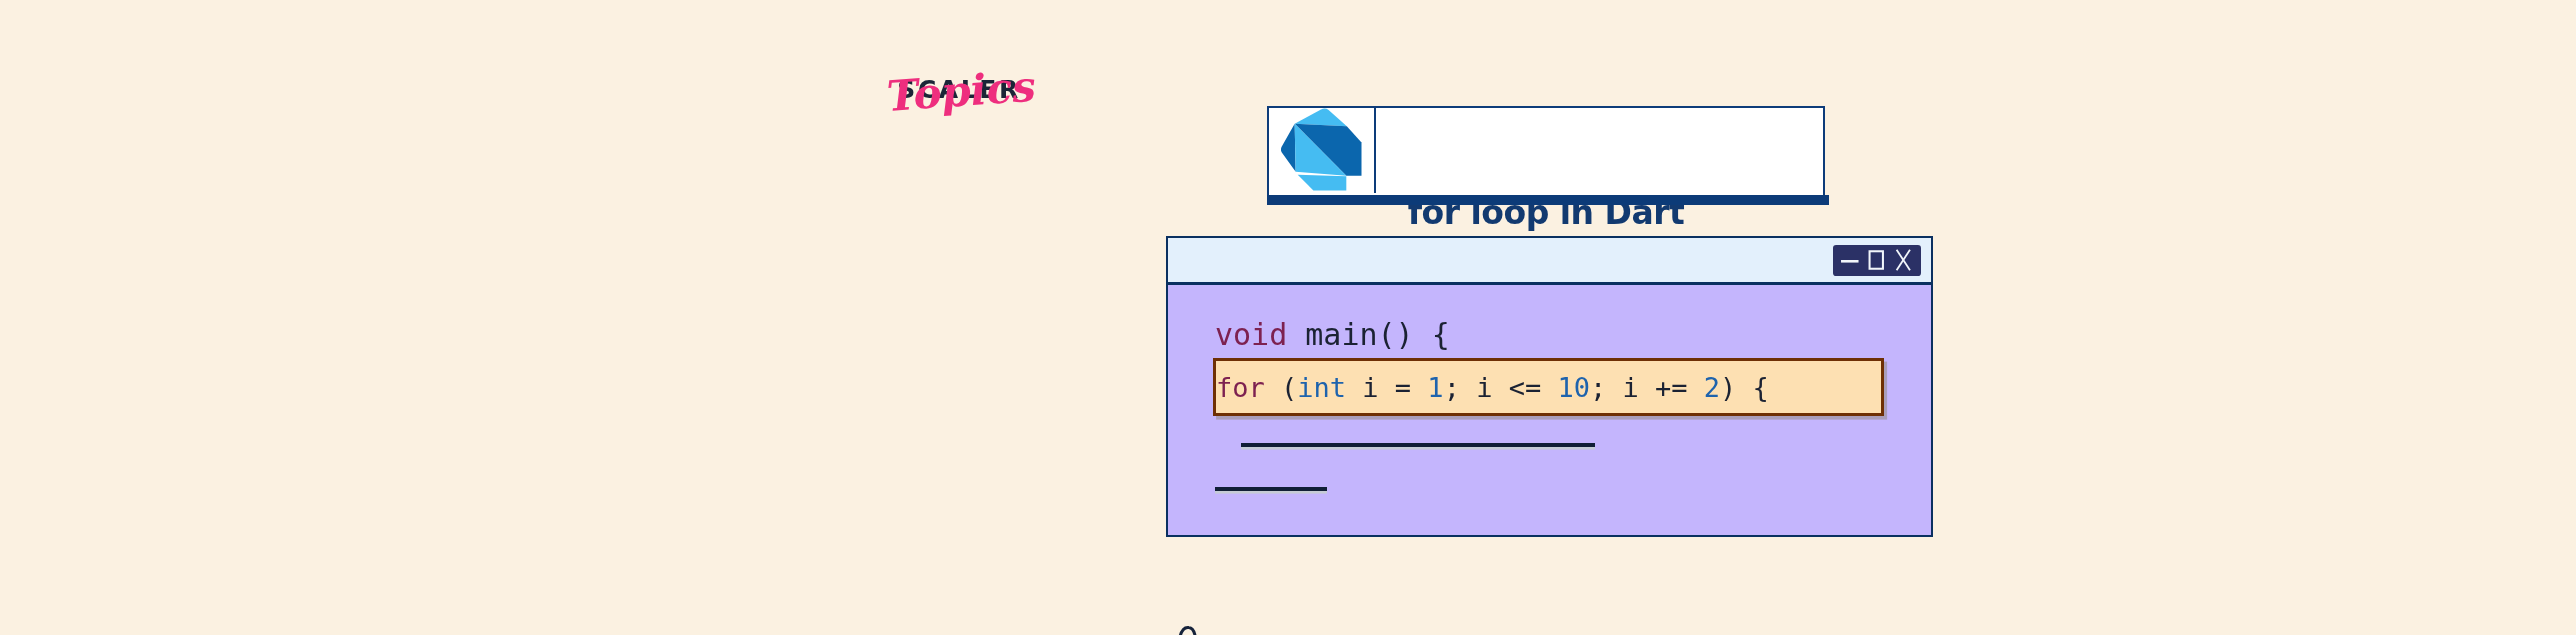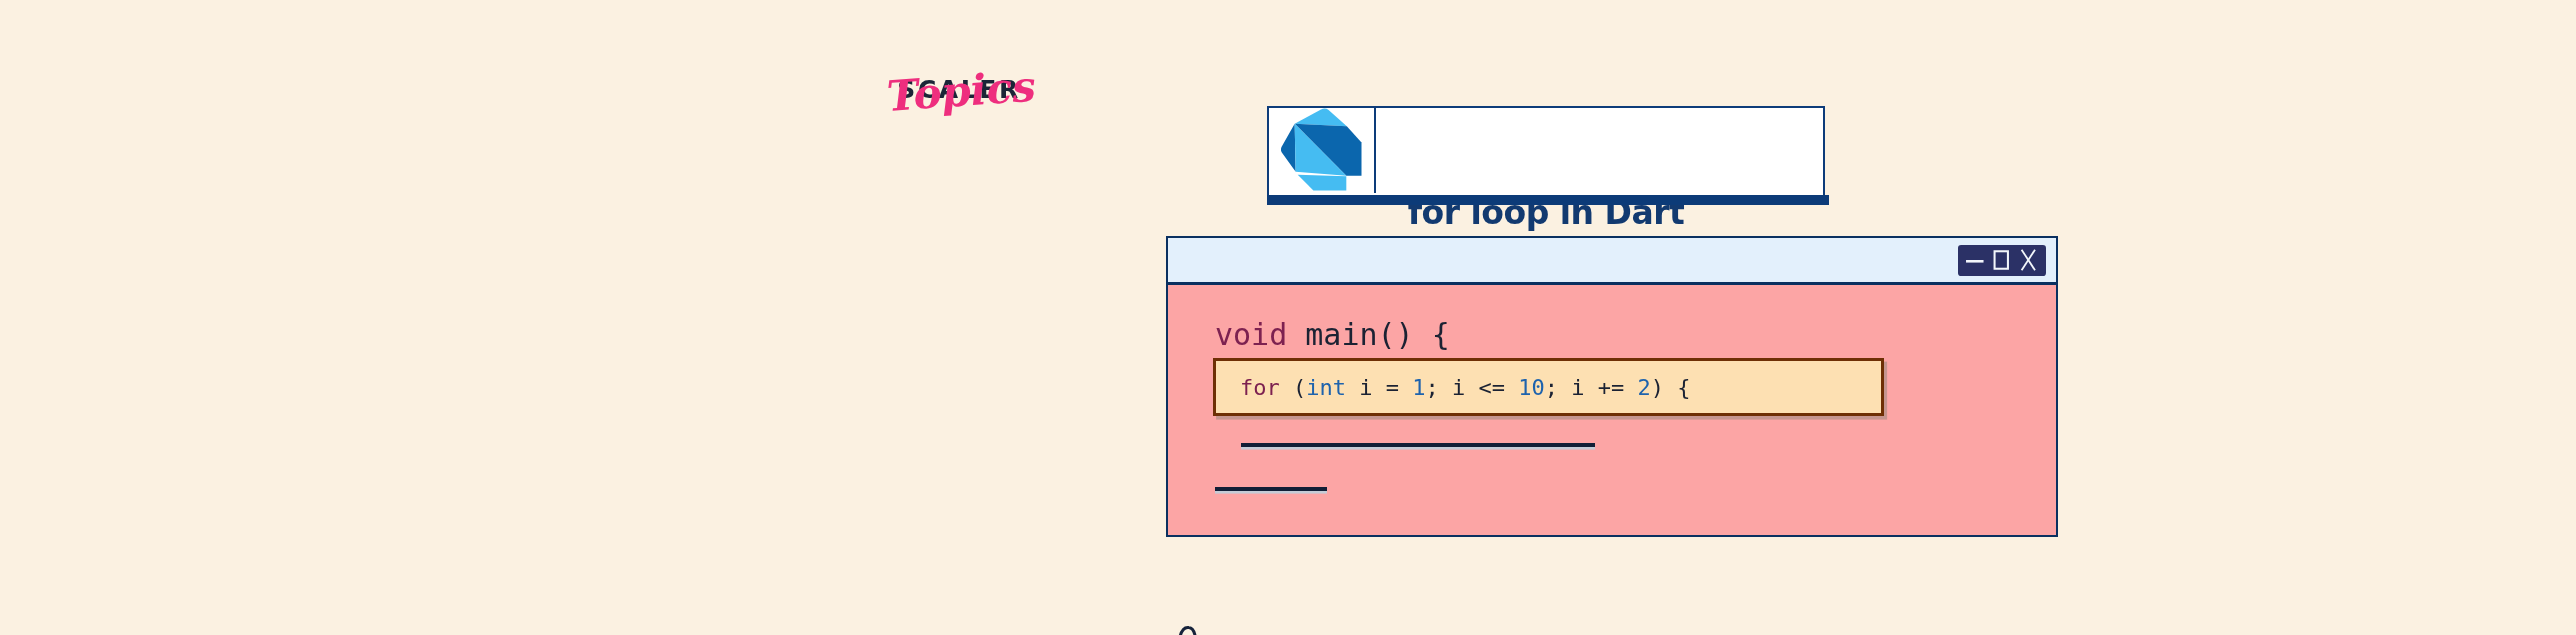--- a/index.html
+++ b/index.html
@@ -46,22 +46,22 @@
     letter-spacing: -0.5px; white-space: nowrap;
   }
   .title-box-shadow {
     position: absolute; left: 1267px; top: 195px;
     width: 562px; height: 9.8px; background: #0C3B78;
   }
 
   
   .window {
     position: absolute; left: 1166px; top: 236px;
-    width: 892px; height: 301px; box-sizing: border-box;
-    background: #fca5a5; border: 2.6px solid #0A3060;
+    width: 767px; height: 301px; box-sizing: border-box;
+    background: #c4b5fd; border: 2.6px solid #0A3060;
   }
   .window-titlebar {
     position: relative; height: 44px;
     background: #E3F0FC; border-bottom: 3.1px solid #0A3060;
   }
   .window-controls {
     position: absolute; right: 10.3px; top: 6.7px;
     width: 88px; height: 31px;
     background: #2B3166; border-radius: 3.1px;
     display: flex; align-items: center; justify-content: space-evenly;
@@ -76,21 +76,21 @@
   }
   .highlight-box {
     position: absolute; left: 45px; top: 120px;
     width: 671px; height: 58px; box-sizing: border-box;
     background: #FDE0B2; border: 3.1px solid #6E2F05;
     box-shadow: 3.1px 3.6px 0 rgba(141, 133, 121, 0.5);
     display: flex; align-items: center;
   }
   .highlight-code {
     font-family: "DejaVu Sans Mono", "Liberation Mono", monospace;
-    font-size: 22px; color: #1B2233; white-space: pre; padding-left: 24px;
+    font-size: 27px; color: #1B2233; white-space: pre; 
   }
   .tok-kw  { color: #7D2150; }
   .tok-ty  { color: #1E63AD; }
   .tok-num { color: #1E63AD; }
   .tok-pl  { color: #1B2233; }
 
   .redacted-a, .redacted-b {
     position: absolute; height: 4.1px; background: #111E36;
     box-shadow: 0 2.6px 0 #C5CBD6;
   }

